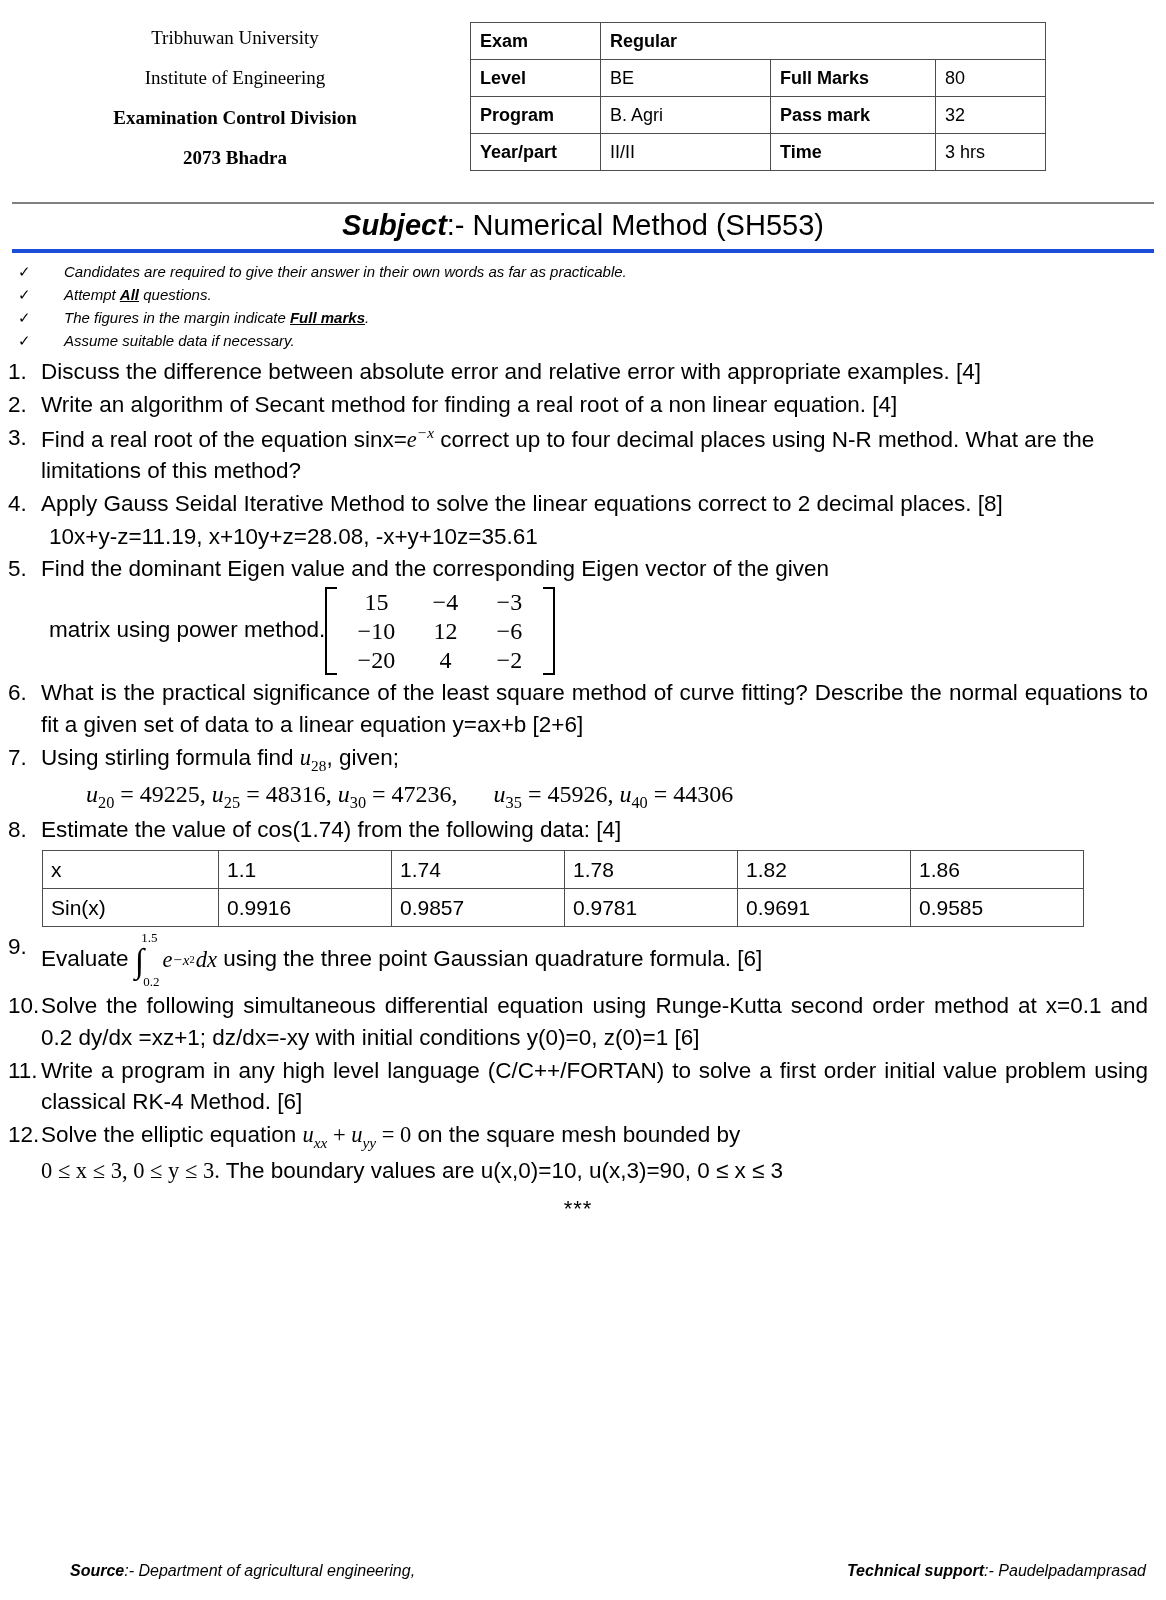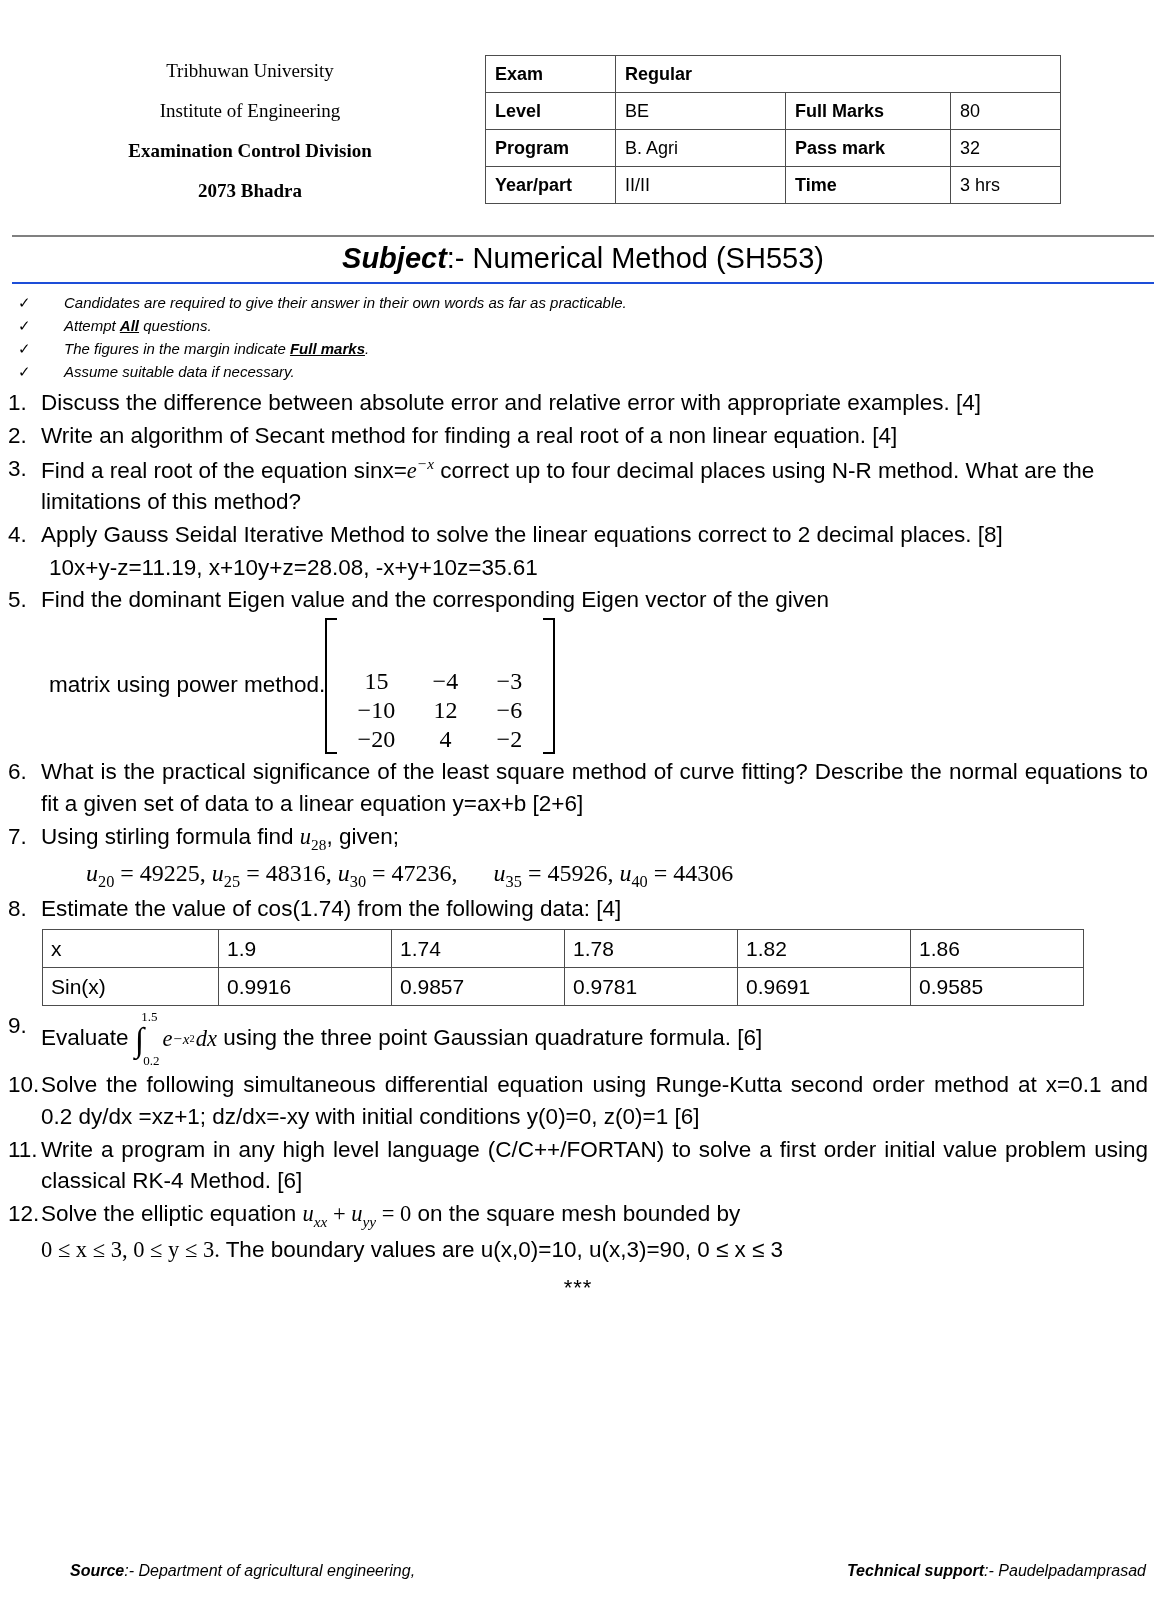--- a/index.html
+++ b/index.html
@@ -13,22 +13,21 @@
     font-family: "Liberation Sans", sans-serif;
     color: #000000;
     position: relative;
     overflow: hidden;
   }
 
   
   .header {
     display: flex;
     align-items: flex-start;
-    padding: 22px 90px 0 15px;
-    margin-top: 33px;
+    padding: 22px 90px 0 0;
   }
   .header-left {
     width: 470px;
     text-align: center;
     font-family: "Liberation Serif", serif;
     padding-top: 6px;
   }
   .header-left div {
     margin-bottom: 19px;
     font-size: 19px;
@@ -56,21 +55,21 @@
   .exam-table td.ctr { text-align: left; font-weight: bold; border-radius: 7px; }
   .col-a { width: 130px; }
   .col-b { width: 170px; }
   .col-c { width: 165px; }
   .col-d { width: 110px; }
 
   
   .subject-band {
     margin: 14px 12px 0 12px;
     border-top: 2px solid #808080;
-    border-bottom: 2px solid #1d4ed8;
+    border-bottom: 4px solid #1d4ed8;
     text-align: center;
     padding: 5px 0 7px 0;
   }
   .subject-band .s-text {
     font-size: 29px;
     line-height: 1.15;
   }
   .subject-band .s-em {
     font-weight: bold;
     font-style: italic;
@@ -165,21 +164,20 @@
     width: 10px;
     border-top: 2px solid #000;
     border-bottom: 2px solid #000;
   }
   .brk-l { border-left: 2px solid #000; }
   .brk-r { border-right: 2px solid #000; }
   .matrix-grid {
     display: grid;
     grid-template-columns: 74px 64px 64px;
     padding: 1px 2px;
-    margin-top: 48px;
   }
   .matrix-grid span {
     text-align: center;
     line-height: 1.2;
   }
 
   
   .data-table {
     border-collapse: collapse;
     width: 1042px;
@@ -380,21 +378,21 @@
         <col class="dt-c0">
         <col>
         <col>
         <col>
         <col>
         <col>
       </colgroup>
     <tbody>
       <tr>
         <td>x</td>
-        <td>1.9</td>
+        <td>1.1</td>
         <td>1.74</td>
         <td>1.78</td>
         <td>1.82</td>
         <td>1.86</td>
       </tr>
       <tr>
         <td>Sin(x)</td>
         <td>0.9916</td>
         <td>0.9857</td>
         <td>0.9781</td>

